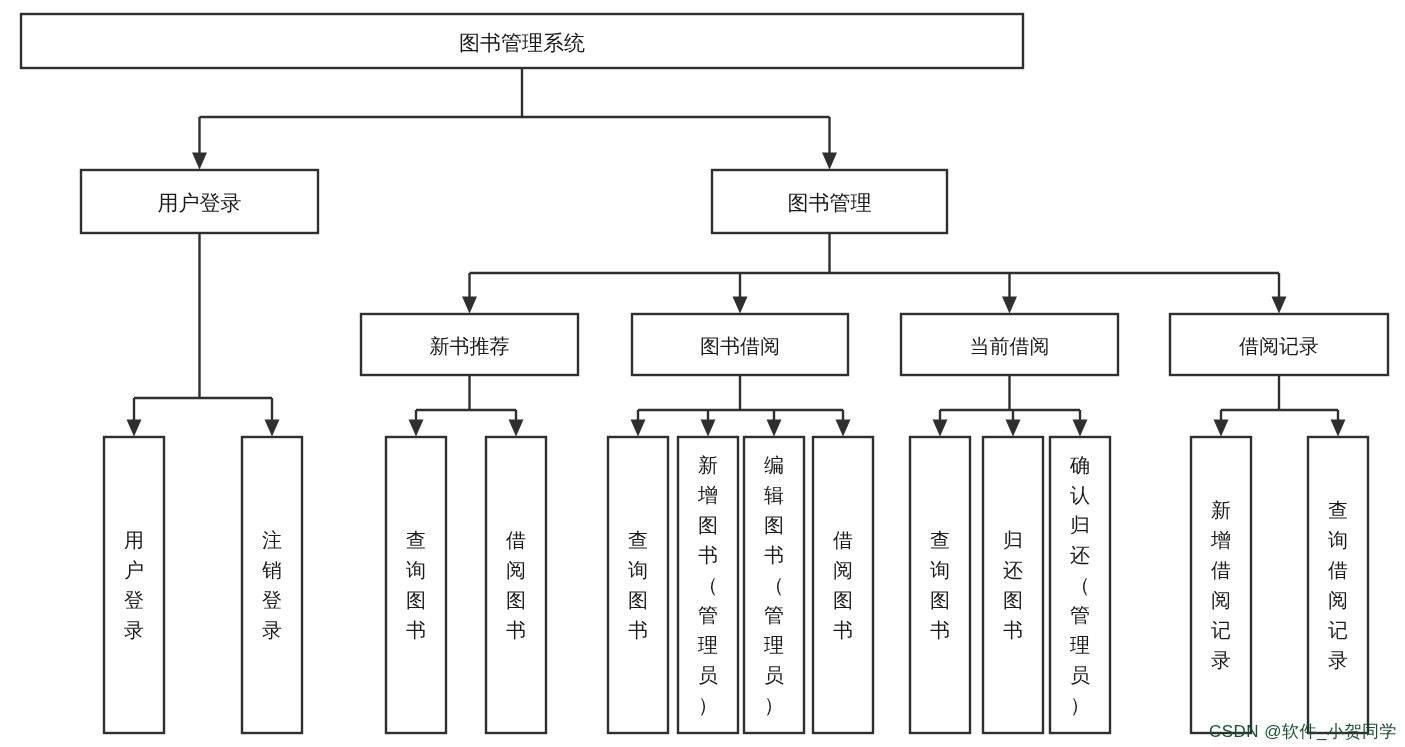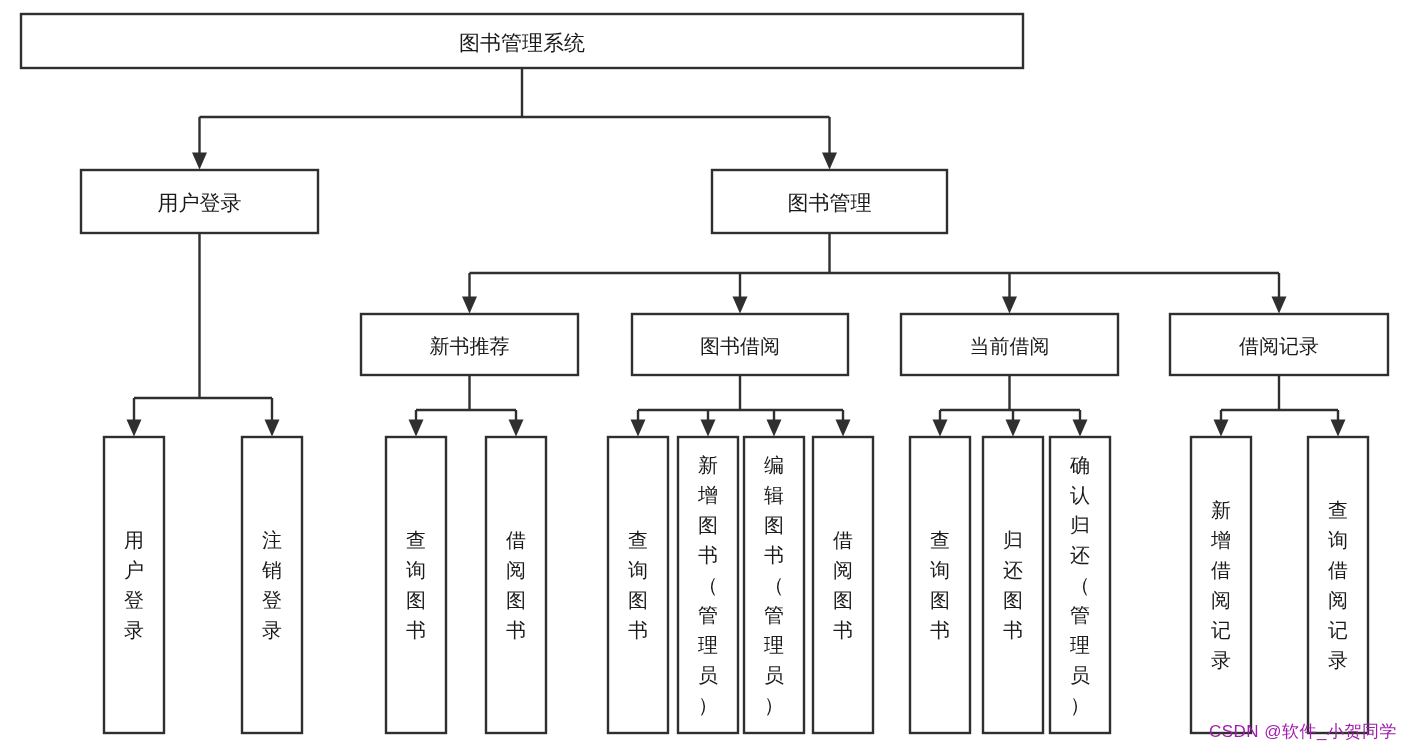--- a/index.html
+++ b/index.html
@@ -61,21 +61,21 @@
   .arrow-head {
     fill: #2f2f2f;
     stroke: none;
   }
   .watermark {
     position: absolute;
     right: 8px;
     bottom: 4px;
     font-family: "Liberation Sans", "DejaVu Sans", sans-serif;
     font-size: 17px;
-    color: #a21caf;
+    color: #14532d;
     letter-spacing: 0.5px;
     white-space: nowrap;
     user-select: none;
   }
 </style>
 </head>
 <body>
 
 <div id="diagram-root">
   <svg class="diagram-canvas" id="diagram-svg" viewBox="0 0 1405 747" xmlns="http://www.w3.org/2000/svg">

